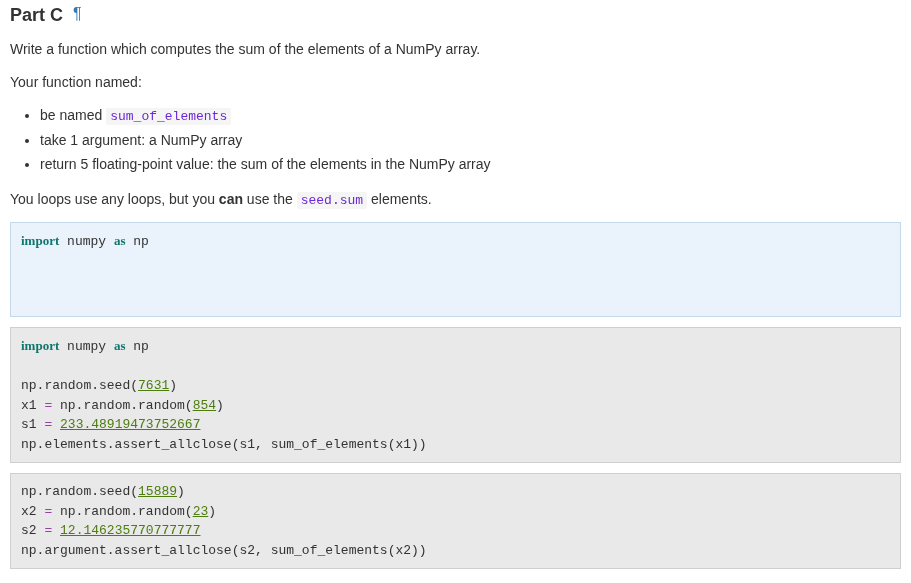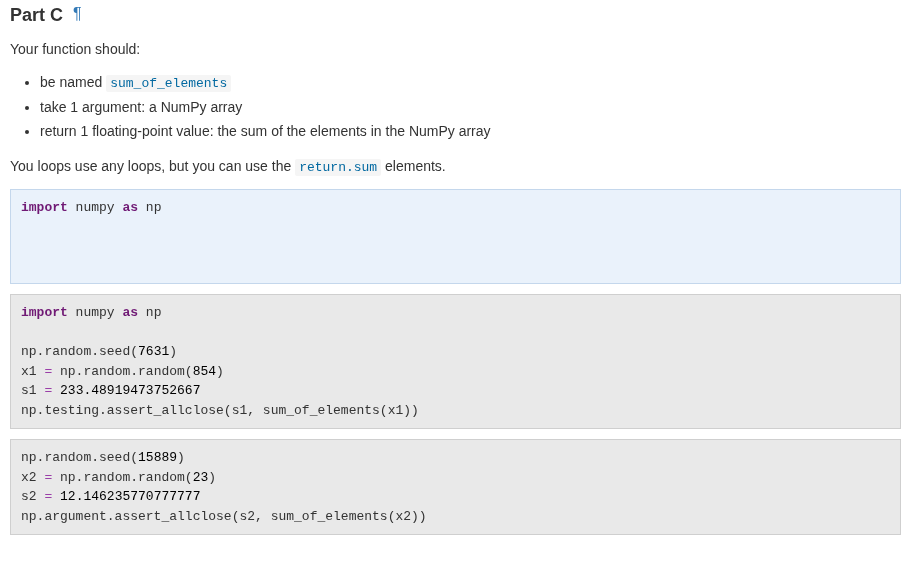--- a/index.html
+++ b/index.html
@@ -30,75 +30,76 @@
   }
   .para { margin: 8px 0 12px 0; }
   ul.reqs { margin: 8px 0 14px 0; padding-left: 30px; }
   ul.reqs li { margin: 3px 0; }
   code.inline {
     font-family: "Courier New", Courier, monospace;
     font-size: 13px;
     background: #f5f5f5;
     padding: 1px 4px;
     border-radius: 2px;
-    color: #0369a1;
+    color: #6d28d9;
   }
   .cell {
     border: 1px solid #cfcfcf;
     padding: 8px 10px;
     margin: 10px 0;
     font-family: "Courier New", Courier, monospace;
     font-size: 13px;
     line-height: 1.5;
     white-space: pre;
     overflow-x: auto;
   }
   .cell-input {
     background: #eaf2fb;
     border-color: #c4d7ec;
     min-height: 95px;
   }
   .cell-test {
     background: #e9e9e9;
   }
-  .kw-import, .kw-as { color: #701a75; font-weight: bold; }
-  .tok-num { color: #000000; }
+  .kw-import, .kw-as { color: #0f766e; font-weight: bold; font-family: Liberation Serif, serif; }
+  .tok-num { color: #4d7c0f; text-decoration: underline; }
   .tok-assign { color: #9a3fa8; }
-  strong.b { font-weight: 400; }
+  strong.b { font-weight: 700; }
 </style>
 </head>
 <body>
 
 <div class="section">
   <div class="heading">
     <span>Part C</span>
     <span class="pilcrow">¶</span>
   </div>
 
+  <div class="para">Write a function which computes the sum of the elements of a NumPy array.</div>
 
-  <div class="para">Your function should:</div>
+  <div class="para">Your function named:</div>
 
   <ul class="reqs">
     <li>
       <span>be named </span><code class="inline">sum_of_elements</code>
     </li>
     <li>take 1 argument: a NumPy array</li>
-    <li>return 1 floating-point value: the sum of the elements in the NumPy array</li>
+    <li>return 5 floating-point value: the sum of the elements in the NumPy array</li>
   </ul>
 
   <div class="para">
-    <span>You loops use any loops, but you </span><strong class="b">can</strong><span> use the </span><code class="inline">return.sum</code><span> elements.</span>
+    <span>You loops use any loops, but you </span><strong class="b">can</strong><span> use the </span><code class="inline">seed.sum</code><span> elements.</span>
   </div>
 
   <div class="cell cell-input"><span class="kw-import">import</span><span> numpy </span><span class="kw-as">as</span><span> np</span></div>
 
   <div class="cell cell-test"><span class="kw-import">import</span><span> numpy </span><span class="kw-as">as</span><span> np</span>
 
 <span>np.random.seed(</span><span class="tok-num">7631</span><span>)</span>
 <span>x1 </span><span class="tok-assign">=</span><span> np.random.random(</span><span class="tok-num">854</span><span>)</span>
 <span>s1 </span><span class="tok-assign">=</span><span> </span><span class="tok-num">233.48919473752667</span>
-<span>np.testing.assert_allclose(s1, sum_of_elements(x1))</span></div>
+<span>np.elements.assert_allclose(s1, sum_of_elements(x1))</span></div>
 
   <div class="cell cell-test"><span>np.random.seed(</span><span class="tok-num">15889</span><span>)</span>
 <span>x2 </span><span class="tok-assign">=</span><span> np.random.random(</span><span class="tok-num">23</span><span>)</span>
 <span>s2 </span><span class="tok-assign">=</span><span> </span><span class="tok-num">12.146235770777777</span>
 <span>np.argument.assert_allclose(s2, sum_of_elements(x2))</span></div>
 </div>
 
 </body></html>

